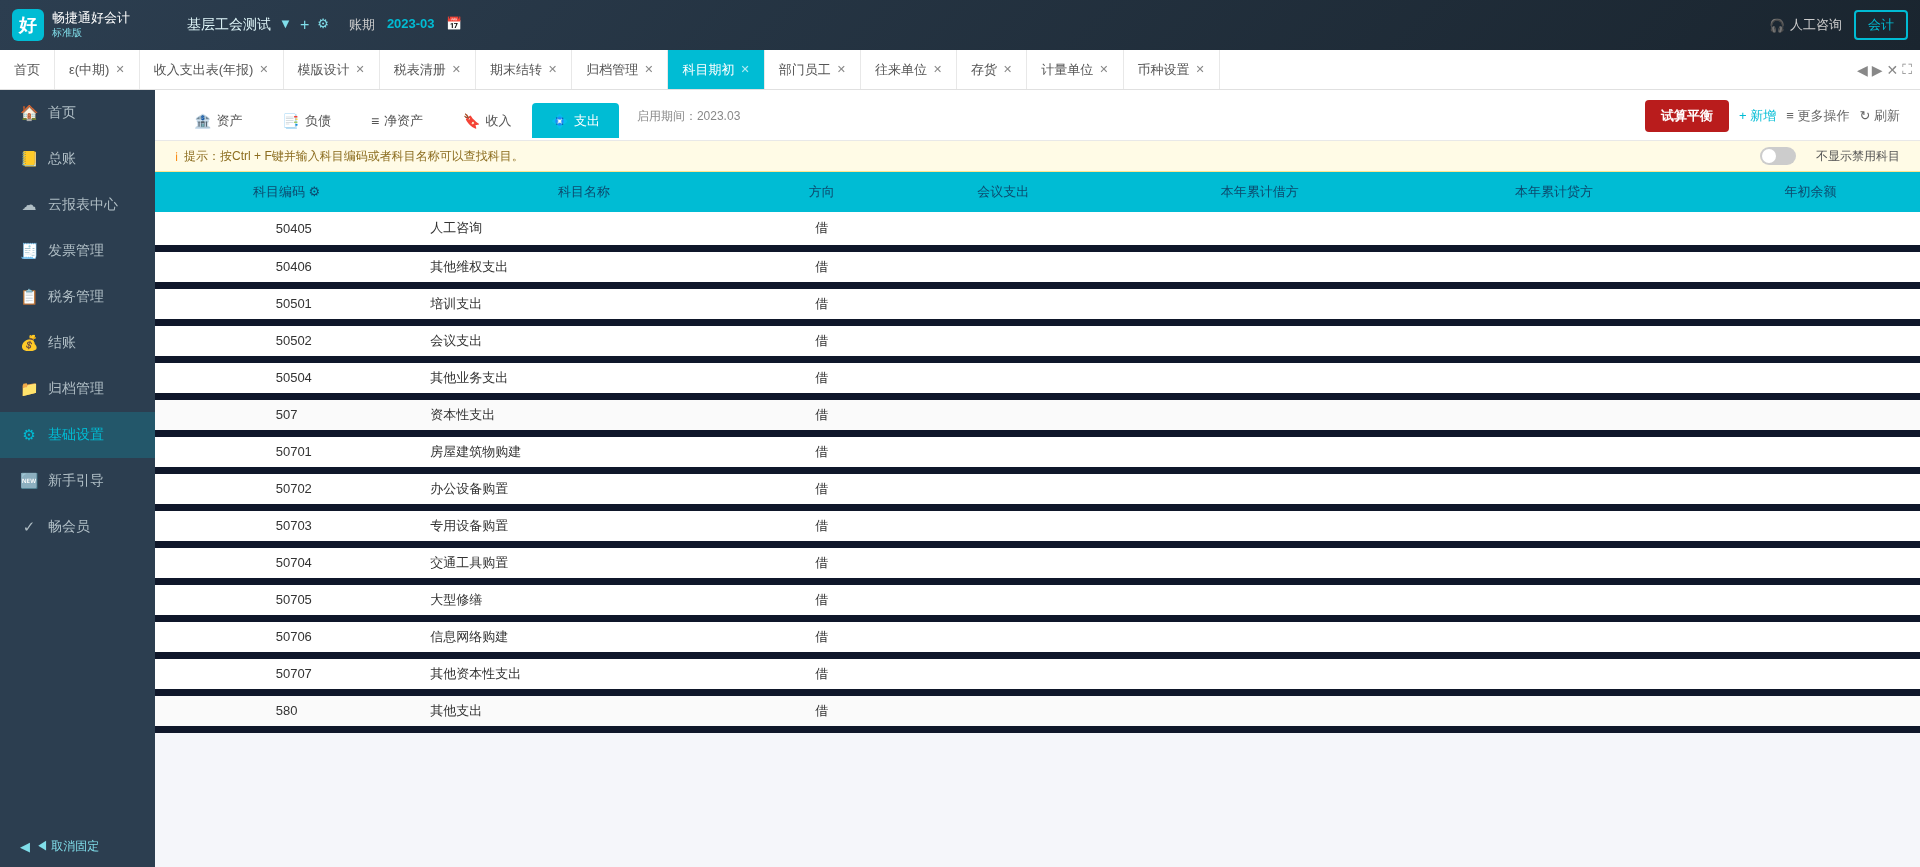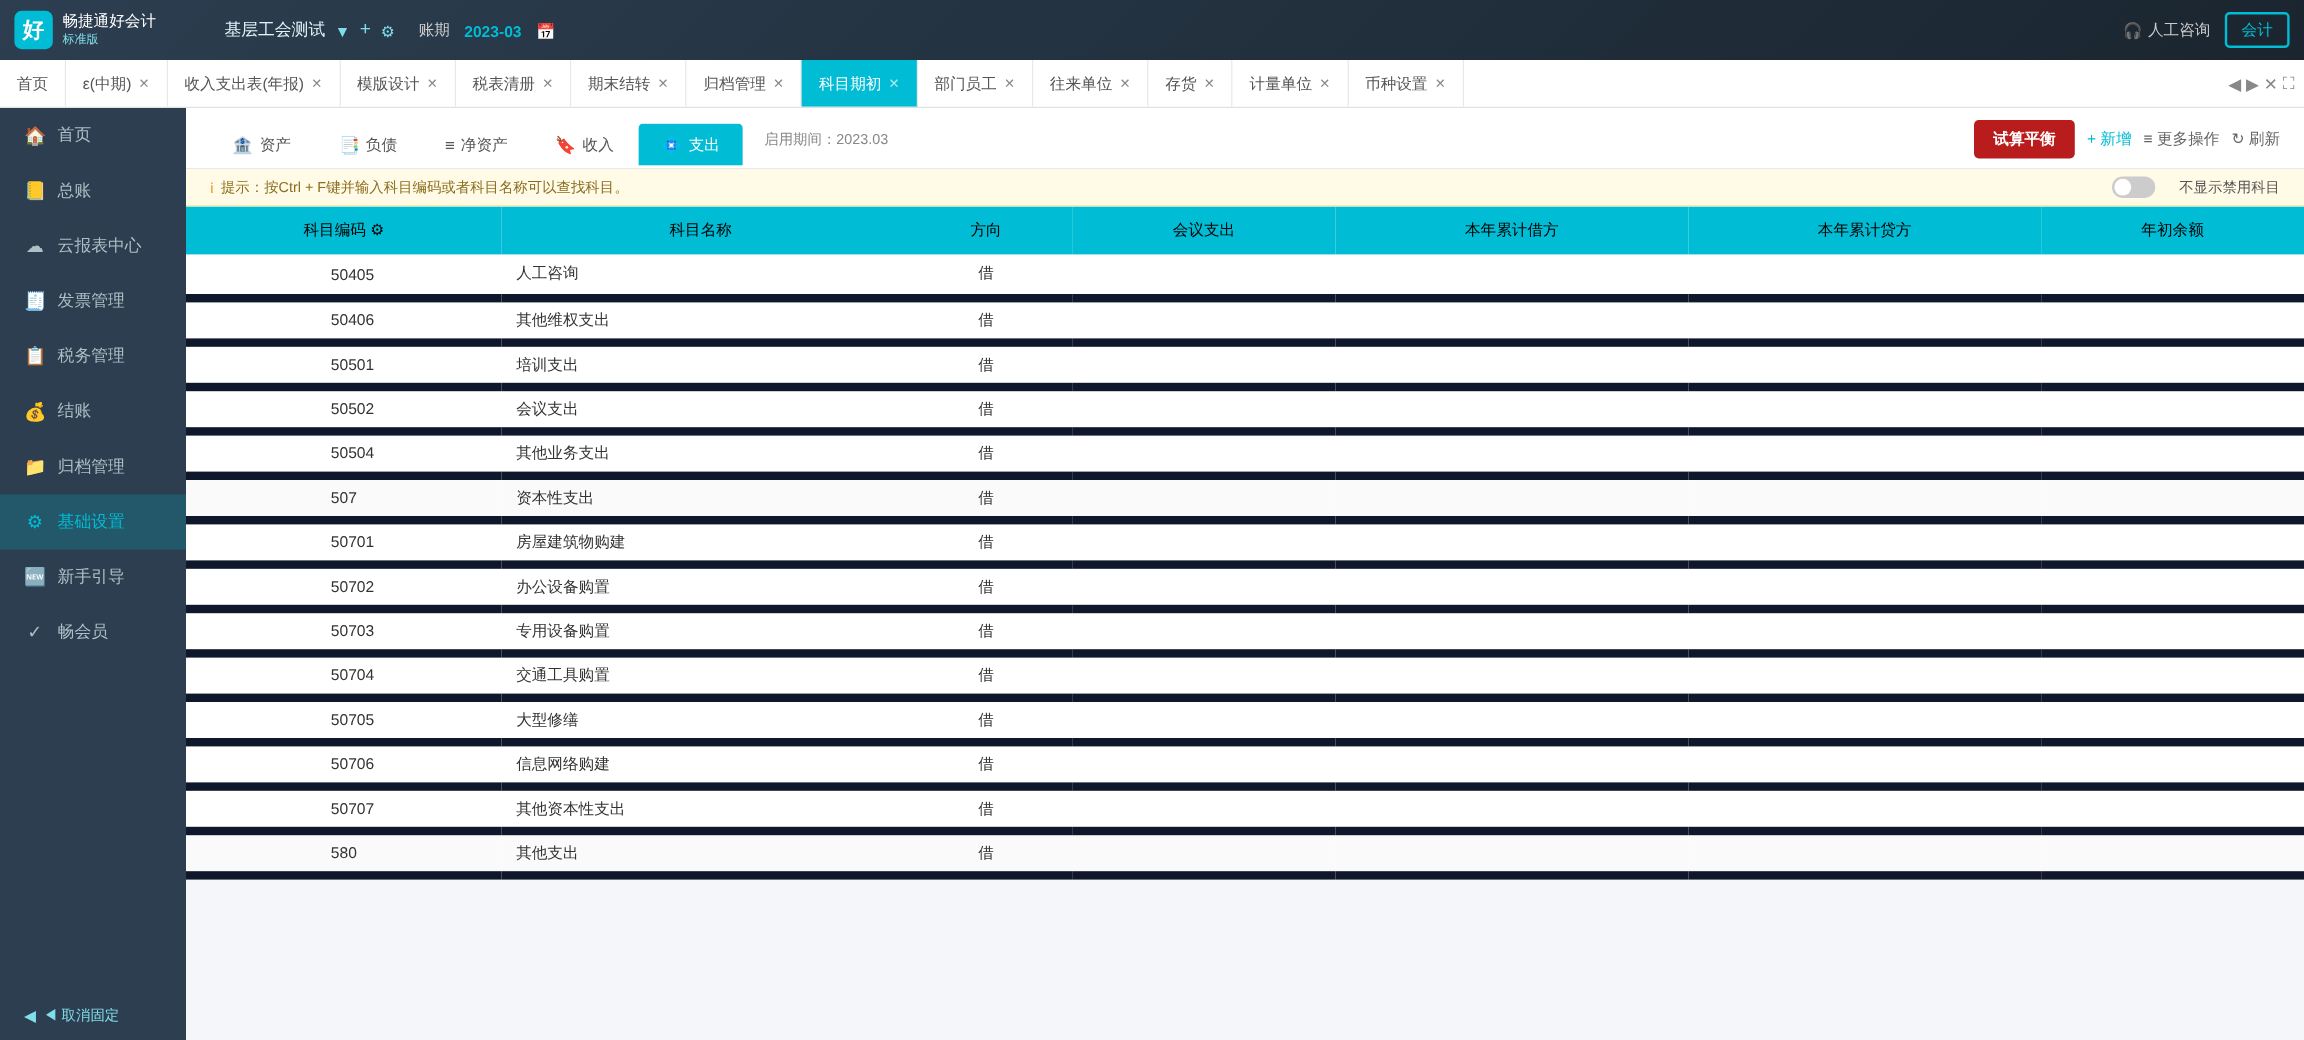--- a/index.html
+++ b/index.html
@@ -26,21 +26,21 @@
       background: #00bcd4;
       border-radius: 6px;
       display: flex; align-items: center; justify-content: center;
       font-size: 18px; color: white; font-weight: bold;
     }
     .logo-text { font-size: 13px; color: #fff; line-height: 1.2; }
     .logo-sub { font-size: 10px; color: #80deea; }
     .header-middle {
       flex: 1;
       display: flex;
-      align-items: flex-end;
+      align-items: flex-start;
       gap: 8px;
       padding: 0 20px;
     }
     .company-name { color: #e0f7fa; font-size: 14px; }
     .header-actions { display: flex; align-items: center; gap: 12px; margin-left: auto; }
     .btn-consult { color: #ccc; font-size: 13px; cursor: pointer; display: flex; align-items: center; gap: 4px; }
     .btn-account {
       border: 2px solid #00bcd4;
       color: #00bcd4;
       padding: 4px 12px;
@@ -255,21 +255,21 @@
       overflow-y: auto;
       overflow-x: hidden;
     }
     table {
       width: 100%;
       border-collapse: collapse;
       background: white;
     }
     thead tr {
       background: #00bcd4;
-      color: #000000;
+      color: #0c4a6e;
       height: 40px;
     }
     thead th {
       padding: 10px 12px;
       font-size: 13px;
       font-weight: 500;
       text-align: center;
       border: none;
     }
     tbody tr {

